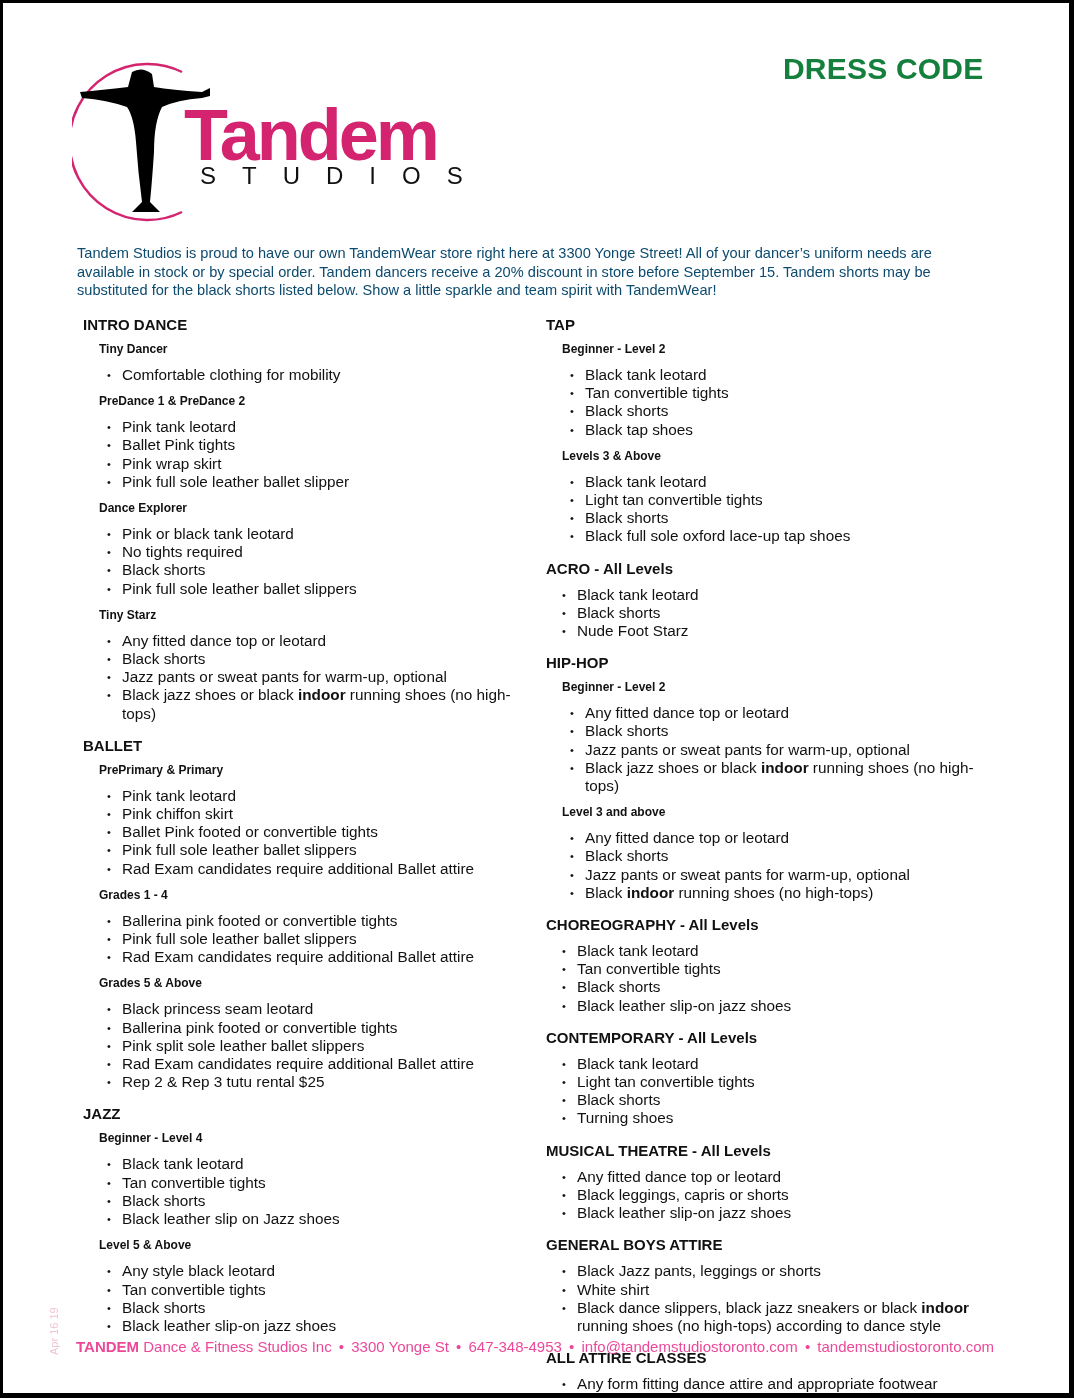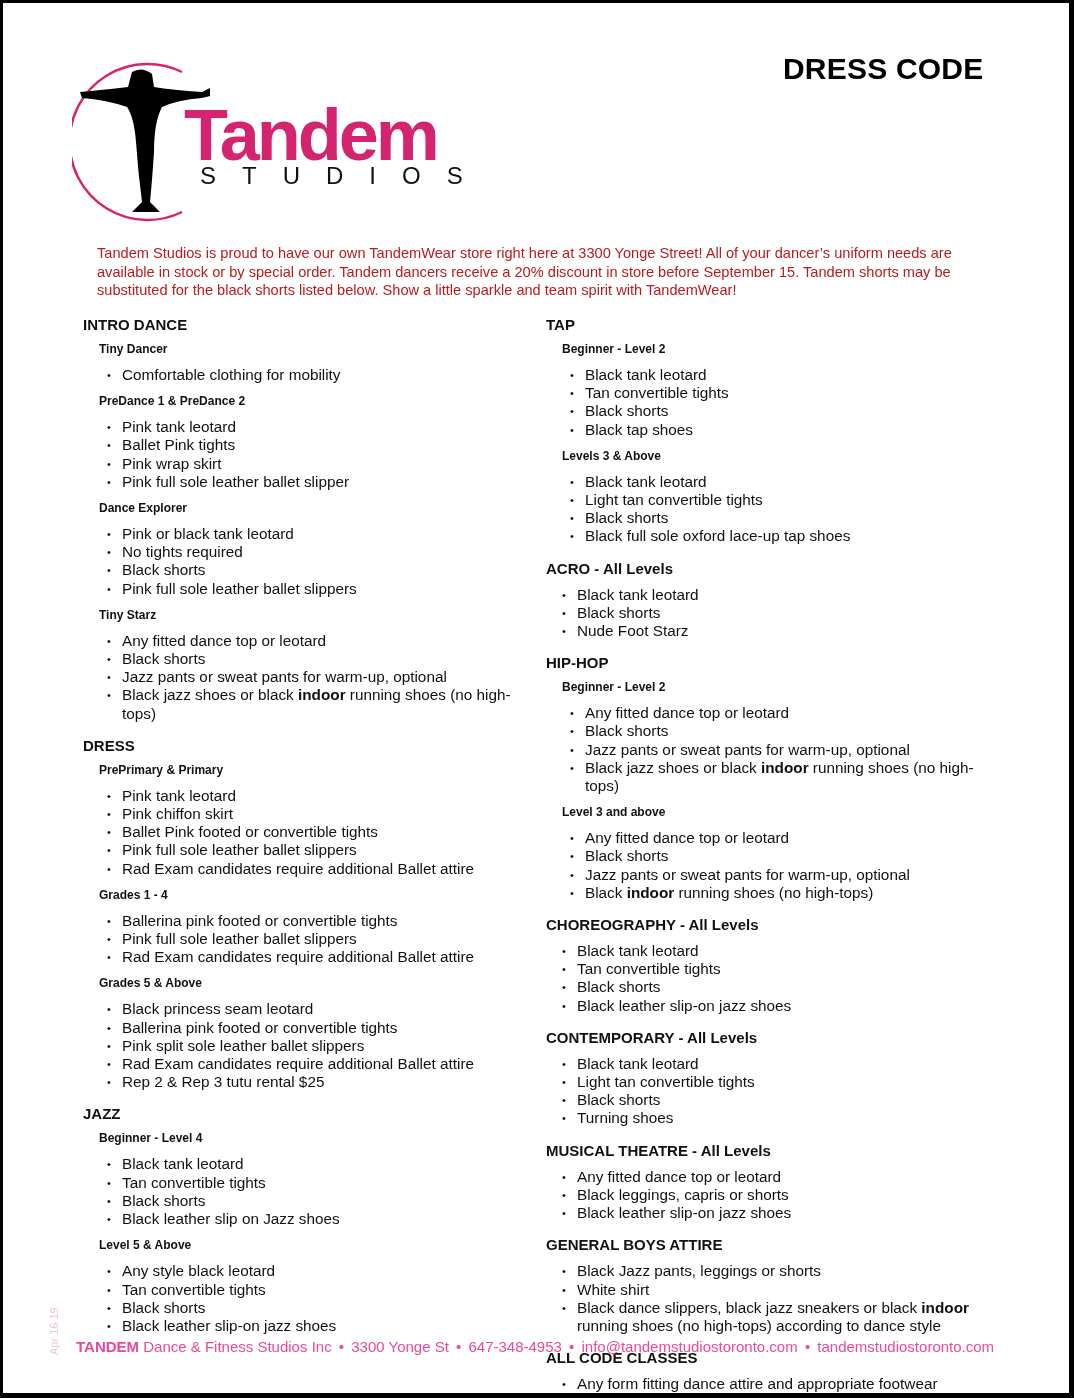--- a/index.html
+++ b/index.html
@@ -9,25 +9,25 @@
     }
     .frame {
       position: absolute; left: 0; top: 0; width: 1074px; height: 1398px;
       box-sizing: border-box;
       border-top: 3px solid #000; border-left: 3px solid #000;
       border-right: 5px solid #000; border-bottom: 5px solid #000;
     }
     .logo { position: absolute; left: 72px; top: 62px; width: 470px; height: 162px; }
     .page-title {
       position: absolute; left: 783px; top: 52px; font-size: 30px; font-weight: bold;
-      letter-spacing: 0.2px; color: #000000;
+      letter-spacing: 0.2px; color: #15803d;
     }
     .intro {
       position: absolute; left: 77px; top: 244px; width: 900px;
-      font-size: 14.6px; line-height: 18.5px; color: #b91c1c; margin-left: 20px;
+      font-size: 14.6px; line-height: 18.5px; color: #0c4a6e;
     }
     .col { position: absolute; top: 316px; width: 440px; font-size: 15.3px; }
     .col.left { left: 83px; }
     .col.right { left: 546px; }
     .section { margin-bottom: 14px; }
     .section-title { font-weight: bold; font-size: 15px; line-height: 18px; margin-bottom: 6px; }
     .section.flat .section-title { margin-bottom: 0; }
     .sub { margin-left: 16px; margin-bottom: 5px; }
     .sub-title { font-weight: bold; font-size: 12px; line-height: 18px; }
     ul { list-style: none; margin: 8px; padding: 0; }
@@ -93,21 +93,21 @@
         <div class="sub-title">Tiny Starz</div>
         <ul>
           <li>Any fitted dance top or leotard</li>
           <li>Black shorts</li>
           <li>Jazz pants or sweat pants for warm-up, optional</li>
           <li>Black jazz shoes or black <b>indoor</b> running shoes (no high-tops)</li>
         </ul>
       </div>
     </div>
     <div class="section">
-      <div class="section-title">DRESS</div>
+      <div class="section-title">BALLET</div>
       <div class="sub">
         <div class="sub-title">PrePrimary &amp; Primary</div>
         <ul>
           <li>Pink tank leotard</li>
           <li>Pink chiffon skirt</li>
           <li>Ballet Pink footed or convertible tights</li>
           <li>Pink full sole leather ballet slippers</li>
           <li>Rad Exam candidates require additional Ballet attire</li>
         </ul>
       </div>
@@ -231,21 +231,21 @@
     </div>
     <div class="section flat">
       <div class="section-title">GENERAL BOYS ATTIRE</div>
       <ul>
         <li>Black Jazz pants, leggings or shorts</li>
         <li>White shirt</li>
         <li>Black dance slippers, black jazz sneakers or black <b>indoor</b> running shoes (no high-tops) according to dance style</li>
       </ul>
     </div>
     <div class="section flat">
-      <div class="section-title">ALL CODE CLASSES</div>
+      <div class="section-title">ALL ATTIRE CLASSES</div>
       <ul>
         <li>Any form fitting dance attire and appropriate footwear</li>
       </ul>
     </div>
   </div>
 
 <div class="footer">
   <b>TANDEM</b>
   <span>Dance &amp; Fitness Studios Inc</span>
   <span class="sep">•</span>

